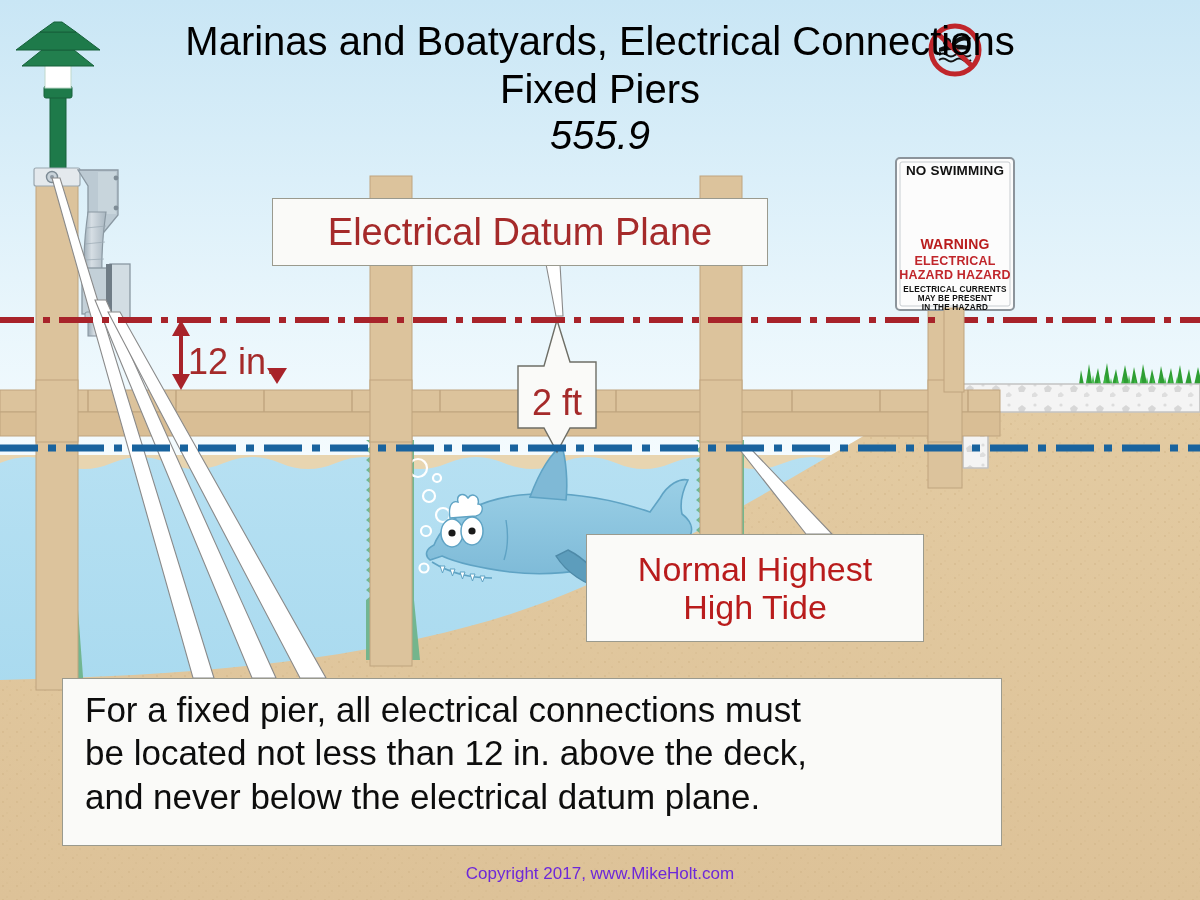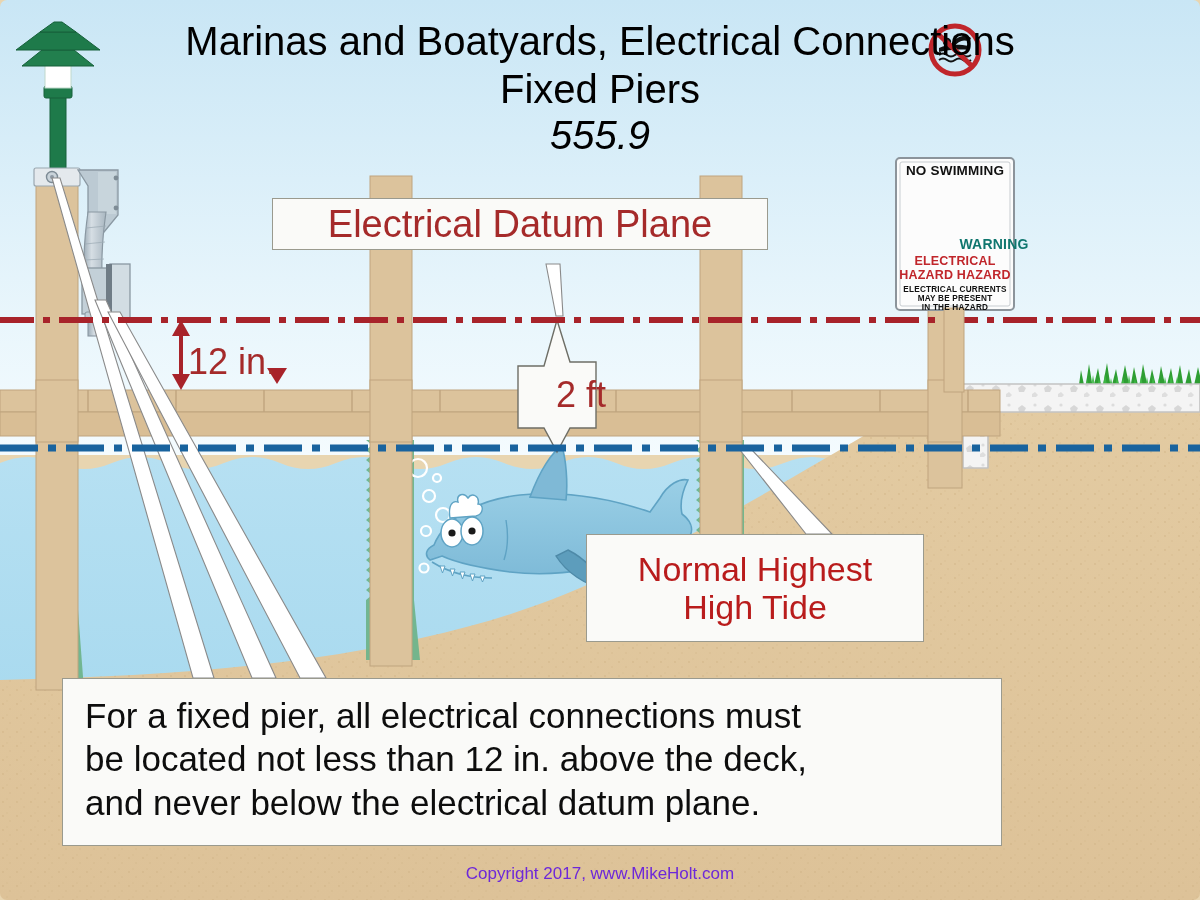--- a/index.html
+++ b/index.html
@@ -2,84 +2,83 @@
 <html><head>
 <meta charset="utf-8">
 <title>Marinas and Boatyards Electrical Connections Fixed Piers</title>
 <style>
   html,body{margin:0;padding:0;}
   body{
     width:1200px;height:900px;overflow:hidden;
     font-family:"Liberation Sans", sans-serif;
     background:#E8D5B0;
   }
-  #stage{position:relative;width:1200px;height:900px;overflow:hidden;border-radius:7px;}
+  #stage{position:relative;width:1200px;height:900px;overflow:hidden;}
   #stage svg.layer{position:absolute;left:0;top:0;width:1200px;height:900px;}
 
   
   .ttl{
     position:absolute;left:0;width:1200px;text-align:center;
     color:#000;line-height:1.05;pointer-events:none;
   }
   #title-line1{top:20px;font-size:40px;}
   #title-line2{top:68px;font-size:40px;}
   #title-line3{top:114px;font-size:40px;font-style:italic;}
 
   .callout{
     position:absolute;background:#FAFAF8;border:1px solid #9a9a8e;
     box-sizing:border-box;
   }
   #datum-callout{
-    left:272px;top:198px;width:496px;height:52px;
+    left:272px;top:198px;width:496px;height:68px;
     display:flex;align-items:center;justify-content:center;
   }
   #datum-callout .txt{font-size:38px;color:#A52A2A;white-space:nowrap;}
 
   #tide-callout{
     left:586px;top:534px;width:338px;height:108px;
     display:flex;flex-direction:column;align-items:center;justify-content:center;
     line-height:1.12;
   }
   #tide-callout .txt{font-size:34px;color:#b91c1c;white-space:nowrap;}
 
   #ft-callout{
     position:absolute;left:518px;top:366px;width:78px;height:58px;
-    display:flex;align-items:center;justify-content:center;
+    display:flex;align-items:flex-end;justify-content:center;
     pointer-events:none;
-    padding-left:24px;
   }
   #ft-callout .txt{font-size:36px;color:#A52A2A;white-space:nowrap;}
 
   #dim-label{
     position:absolute;left:188px;top:341px;
     font-size:36px;color:#A52A2A;white-space:nowrap;
   }
 
   #note-box{
     position:absolute;left:62px;top:678px;width:940px;height:168px;
     background:#FAFAF8;border:1px solid #9a9a8e;
-    box-sizing:border-box;padding:15px 18px 0 22px;
+    box-sizing:border-box;padding:9px 18px 0 22px;
   }
   #note-box .txt{
     font-size:35px;color:#0d0d0d;line-height:1.24;
   }
 
   #copyright{
     position:absolute;left:0;top:864px;width:1200px;text-align:center;
     font-size:17px;color:#6d28d9;
   }
 
   
   #warn-sign{position:absolute;left:896px;top:158px;width:118px;height:152px;}
   #warn-sign .sgn{
     position:absolute;left:0;width:118px;text-align:center;
     white-space:nowrap;letter-spacing:.2px;
   }
   #sgn-noswim{top:5px;font-size:13.5px;font-weight:bold;color:#111;}
-  #sgn-warning{top:78px;font-size:14px;font-weight:bold;color:#0f766e;margin-left:39px;}
+  #sgn-warning{top:78px;font-size:14px;font-weight:bold;color:#b91c1c;}
   #sgn-potential{top:96px;font-size:12.5px;font-weight:bold;color:#C0262B;}
   #sgn-shock{top:110px;font-size:12.5px;font-weight:bold;color:#C0262B;}
   #sgn-l1{top:127px;font-size:8.2px;font-weight:bold;color:#111;}
   #sgn-l2{top:136px;font-size:8.2px;font-weight:bold;color:#111;}
   #sgn-l3{top:145px;font-size:8.2px;font-weight:bold;color:#111;}
 </style>
 </head>
 <body>
 
 <div id="stage">

